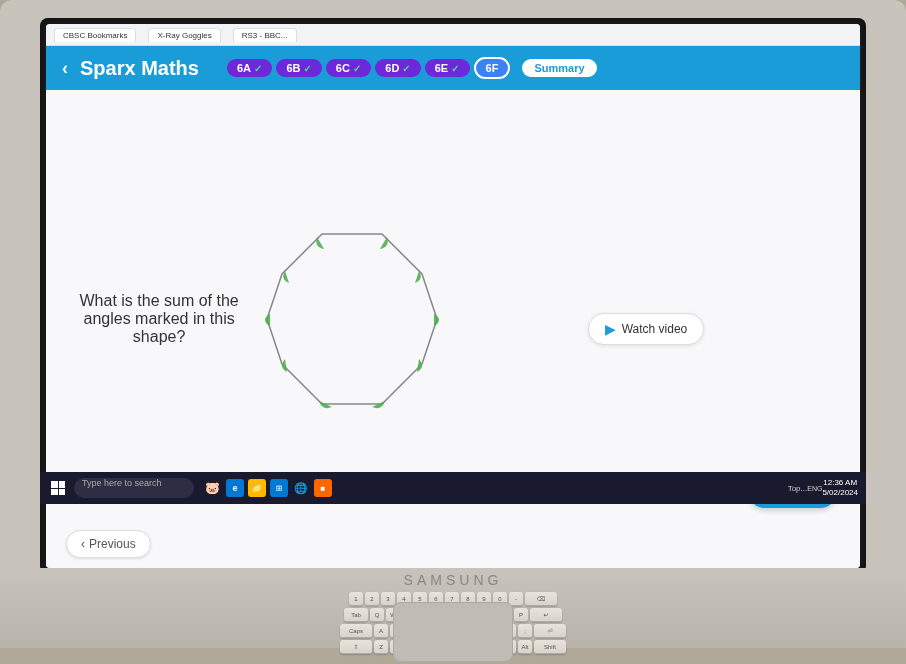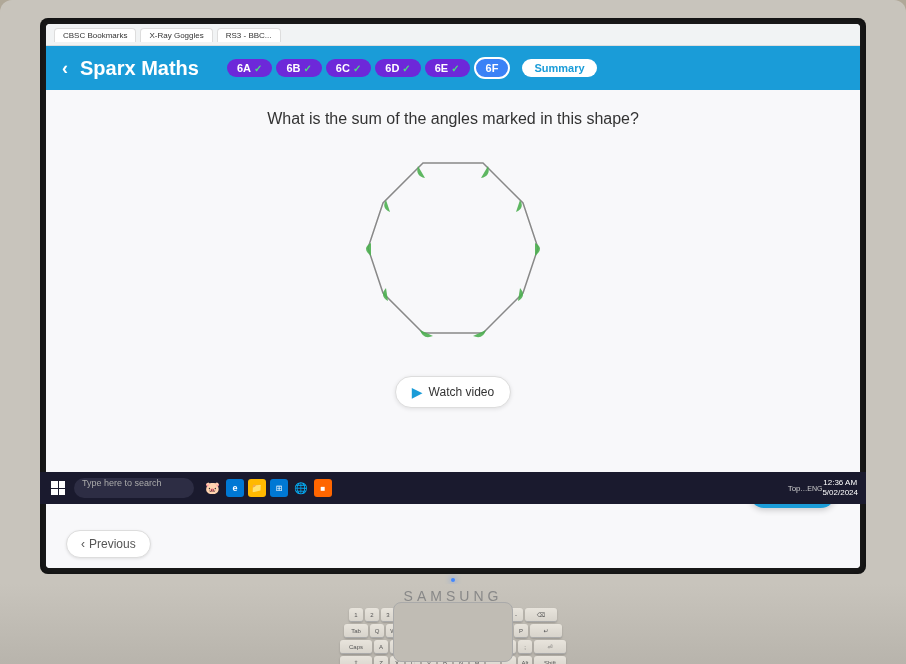--- a/index.html
+++ b/index.html
@@ -43,21 +43,21 @@
       flex-direction: column;
     }
 
     
     .browser-bar {
       background: #f1f3f4;
       height: 22px;
       display: flex;
       align-items: center;
       padding: 0 8px;
-      gap: 4px;
+      gap: 12px;
       border-bottom: 1px solid #ddd;
       font-size: 9px;
       color: #555;
     }
 
     .browser-tab {
       background: #fff;
       border-radius: 4px 4px 0 0;
       padding: 2px 8px;
       font-size: 8px;
@@ -131,21 +131,21 @@
       font-size: 11px;
       font-weight: 600;
       cursor: pointer;
     }
 
     
     .main-content {
       flex: 1;
       background: #f8f8fa;
       display: flex;
-      flex-direction: column;
+      flex-direction: row;
       align-items: center;
       padding: 20px;
       position: relative;
       overflow: hidden;
     }
 
     .question-text {
       font-size: 16px;
       color: #333;
       margin-bottom: 20px;
@@ -295,21 +295,21 @@
     }
 
     .time-block {
       text-align: center;
       line-height: 1.3;
     }
 
     
     .keyboard-area {
       position: absolute;
-      bottom: 0;
+      bottom: 16px;
       left: 0;
       right: 0;
       height: 80px;
       background: linear-gradient(to bottom, #c8c4bc, #b8b4ac);
       display: flex;
       flex-direction: column;
       align-items: center;
       justify-content: flex-start;
       padding-top: 4px;
     }

